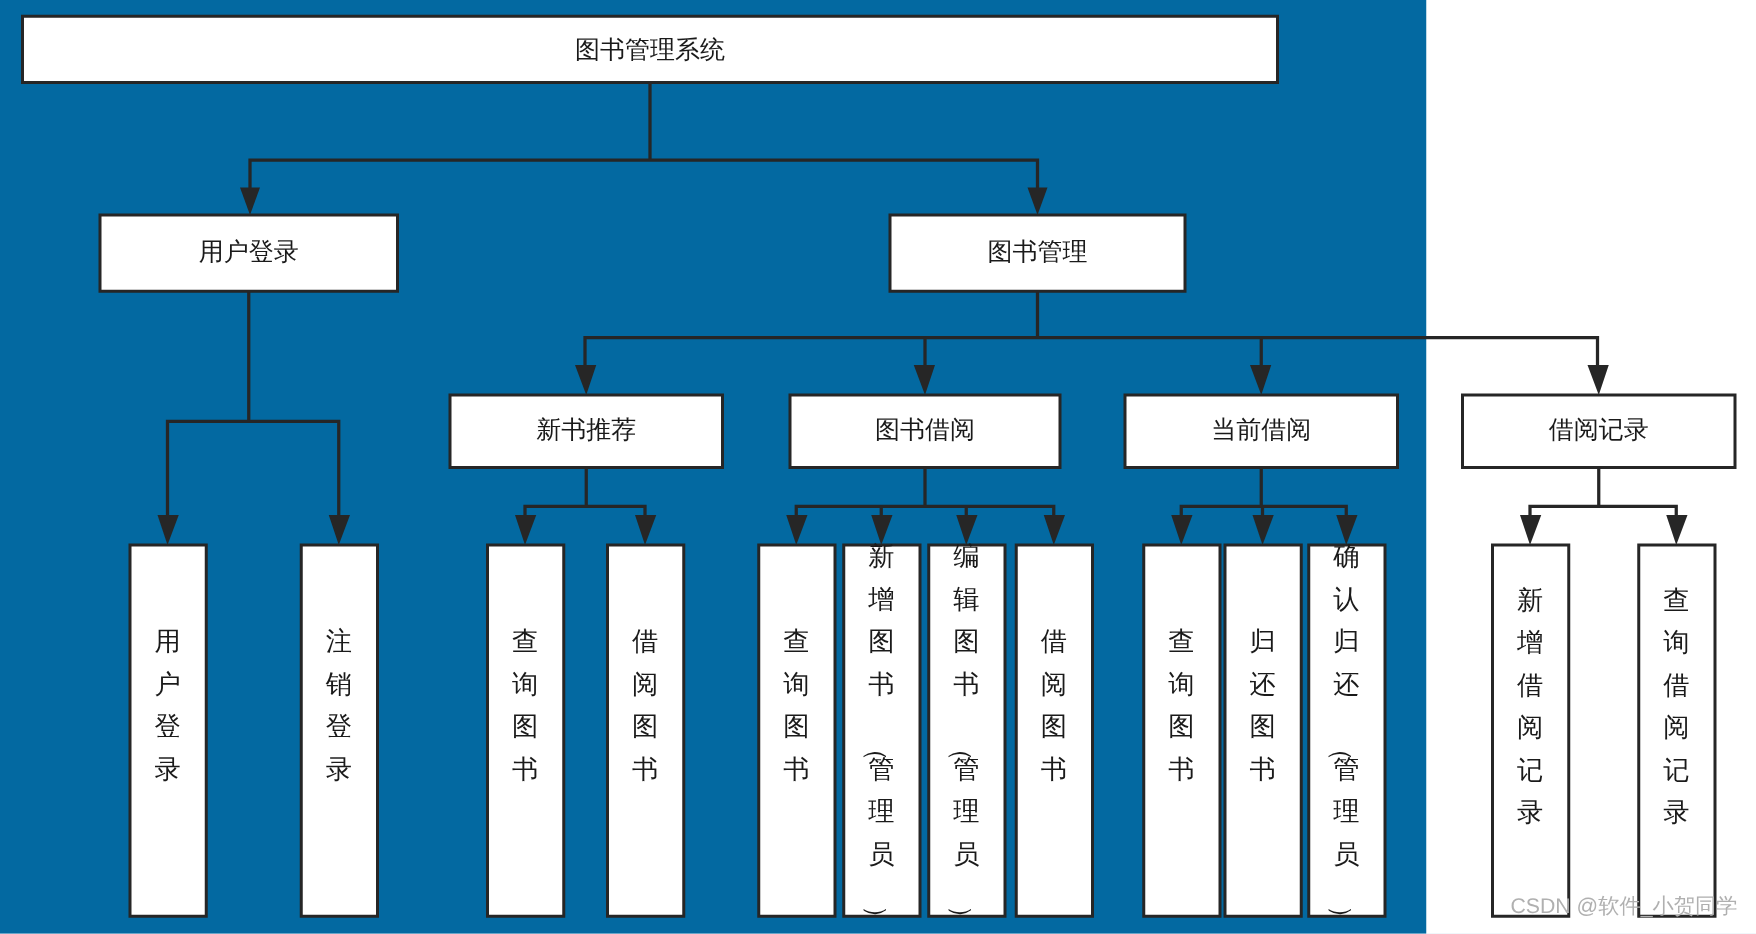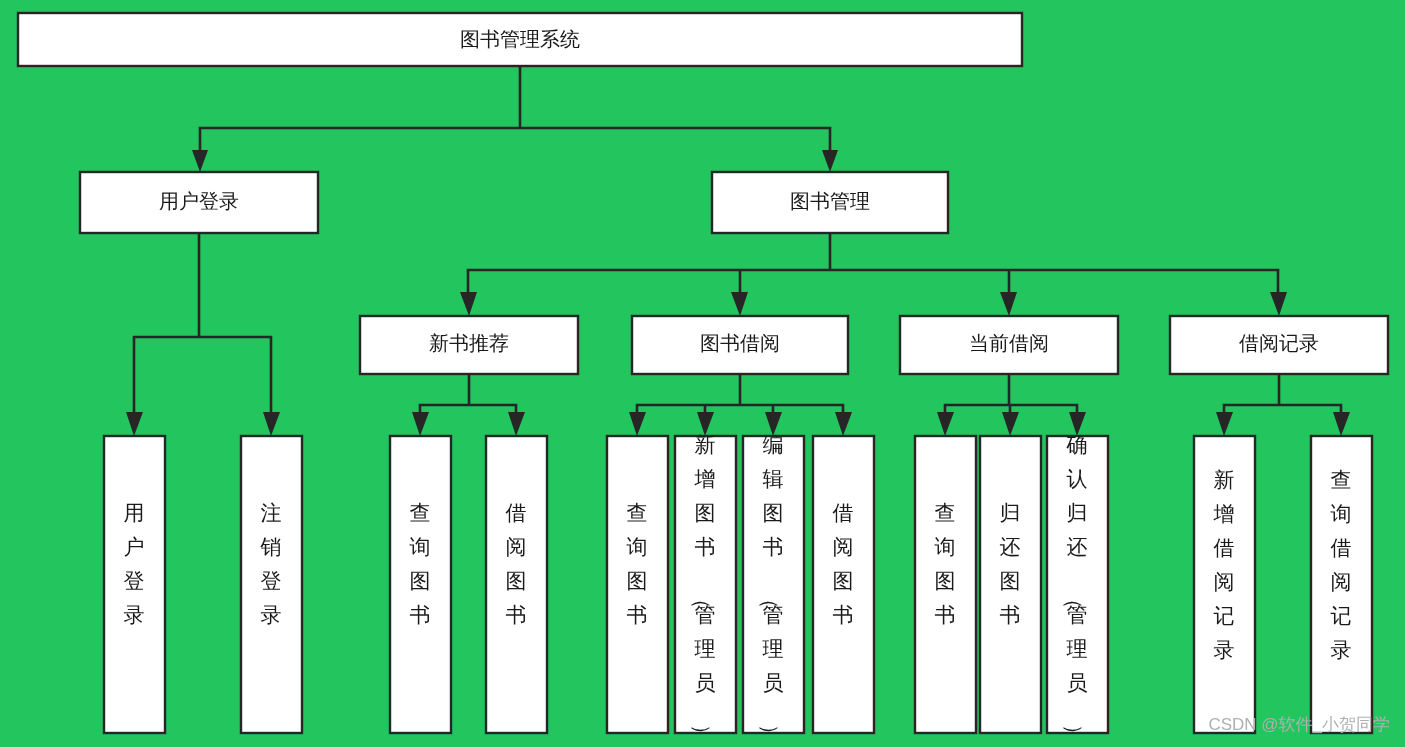--- a/index.html
+++ b/index.html
@@ -8,23 +8,23 @@
     background: #ffffff;
   }
   body {
     width: 1405px;
     height: 747px;
     font-family: "Liberation Sans", "DejaVu Sans", sans-serif;
     overflow: hidden;
   }
   #diagram-root {
     position: relative;
-    width: 1405px;
+    width: 1141px;
     height: 747px;
-    background: #22c55e;
+    background: #0369a1;
   }
   svg#tree-svg {
     position: absolute;
     left: 0;
     top: 0;
     width: 1405px;
     height: 747px;
     display: block;
   }
   .node-box {

